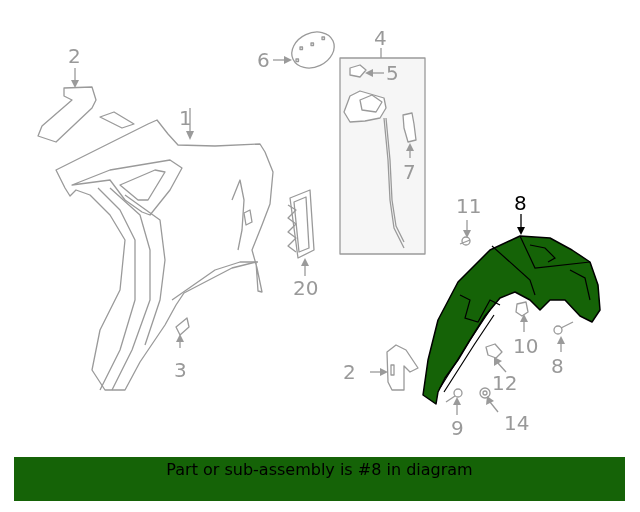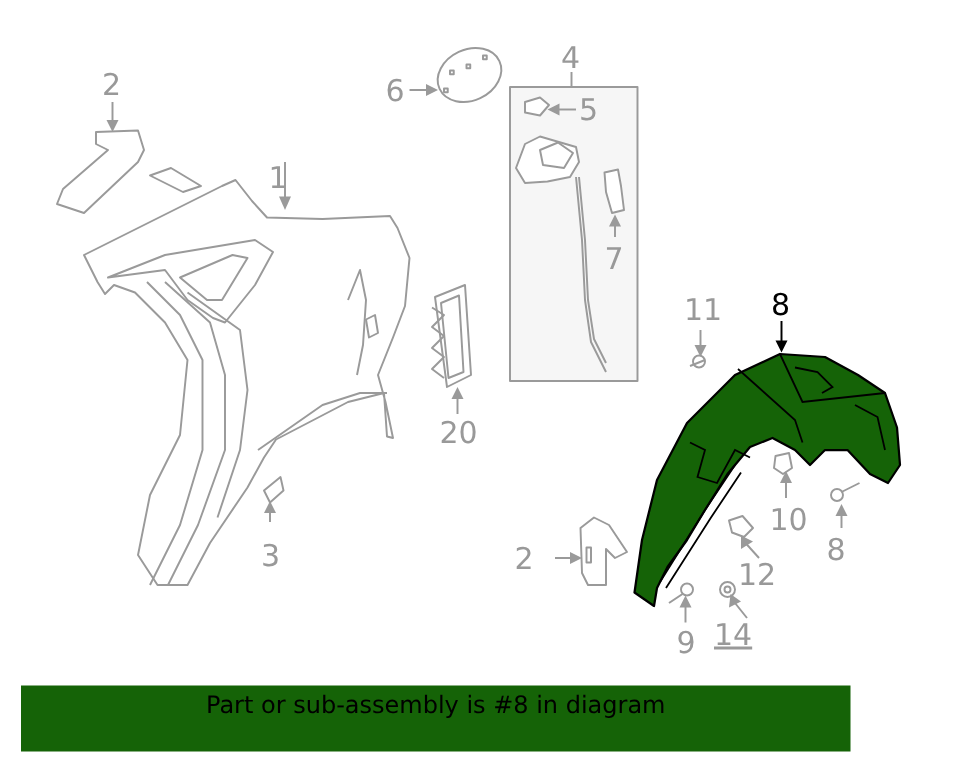--- a/index.html
+++ b/index.html
@@ -1,20 +1,20 @@
 <!DOCTYPE html>
 <html><head>
 <meta charset="utf-8">
 <style>
   html, body { margin: 0; padding: 0; background: #ffffff; }
   body { width: 640px; height: 512px; position: relative; overflow: hidden; font-family: "DejaVu Sans", sans-serif; }
   #diagram { position: absolute; left: 0; top: 0; width: 640px; height: 455px; }
   .callout { position: absolute; font-size: 20px; color: #999999; line-height: 1; }
   .callout.active { color: #000000; }
-  #banner { position: absolute; left: 14px; top: 457px; width: 553px; height: 44px; background: #156307; color: #000000; text-align: center; font-size: 16px; line-height: 18px; padding-top: 4px; box-sizing: border-box; }
+  #banner { position: absolute; left: 14px; top: 457px; width: 611px; height: 44px; background: #156307; color: #000000; text-align: center; font-size: 16px; line-height: 18px; padding-top: 4px; box-sizing: border-box; }
   #banner div { white-space: nowrap; }
 </style>
 </head>
 <body>
 
 <div id="diagram">
   <svg width="640" height="455" viewBox="0 0 640 455" xmlns="http://www.w3.org/2000/svg">
     <g fill="none" stroke="#9a9a9a" stroke-width="1.3" stroke-linejoin="round">
 
       <g>
@@ -149,20 +149,20 @@
   <span class="callout" style="left:374px;top:28px;">4</span>
   <span class="callout" style="left:386px;top:63px;">5</span>
   <span class="callout" style="left:257px;top:50px;">6</span>
   <span class="callout" style="left:403px;top:162px;">7</span>
   <span class="callout active" style="left:514px;top:193px;">8</span>
   <span class="callout" style="left:451px;top:418px;">9</span>
   <span class="callout" style="left:513px;top:336px;">10</span>
   <span class="callout" style="left:551px;top:356px;">8</span>
   <span class="callout" style="left:492px;top:373px;">12</span>
   <span class="callout" style="left:456px;top:196px;">11</span>
-  <span class="callout" style="left:476px;top:413px;text-decoration:underline;">14</span>
+  <span class="callout" style="left:504px;top:413px;">14</span>
   <span class="callout" style="left:343px;top:362px;">2</span>
   <span class="callout" style="left:293px;top:278px;">20</span>
 </div>
 
 <div id="banner">
   <div>Part or sub-assembly is #8 in diagram</div>
 </div>
 
 </body></html>

